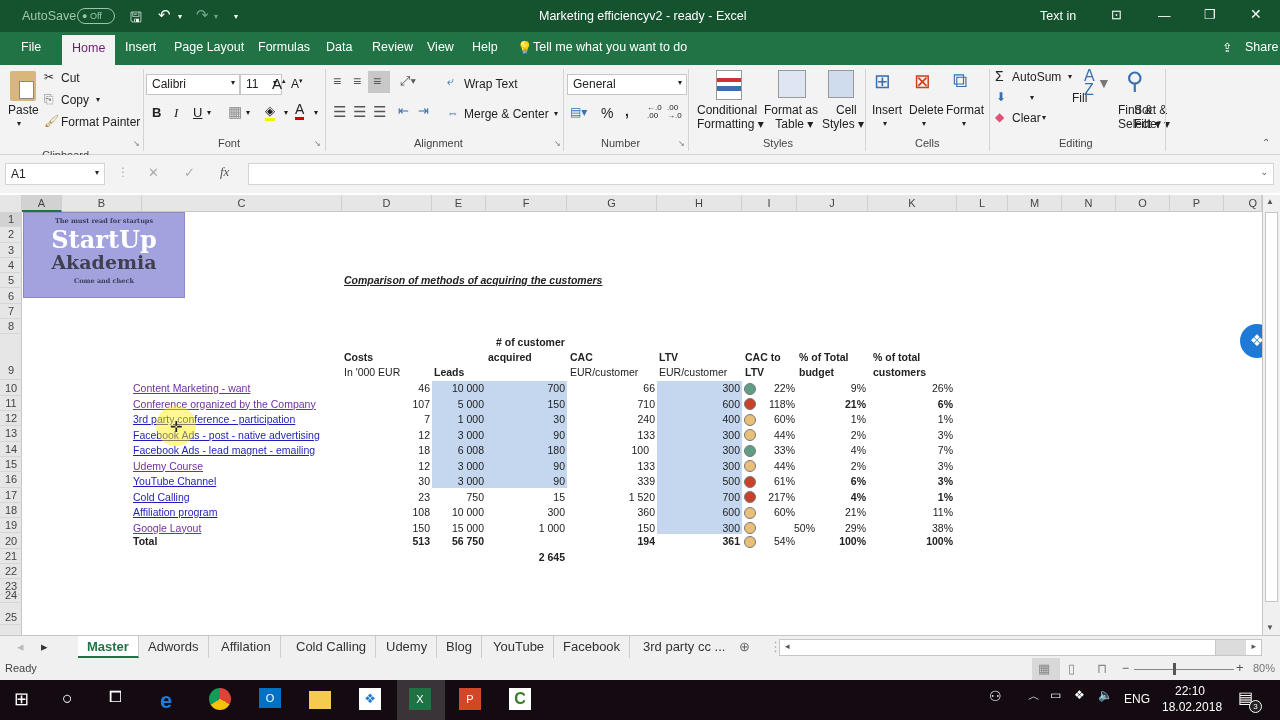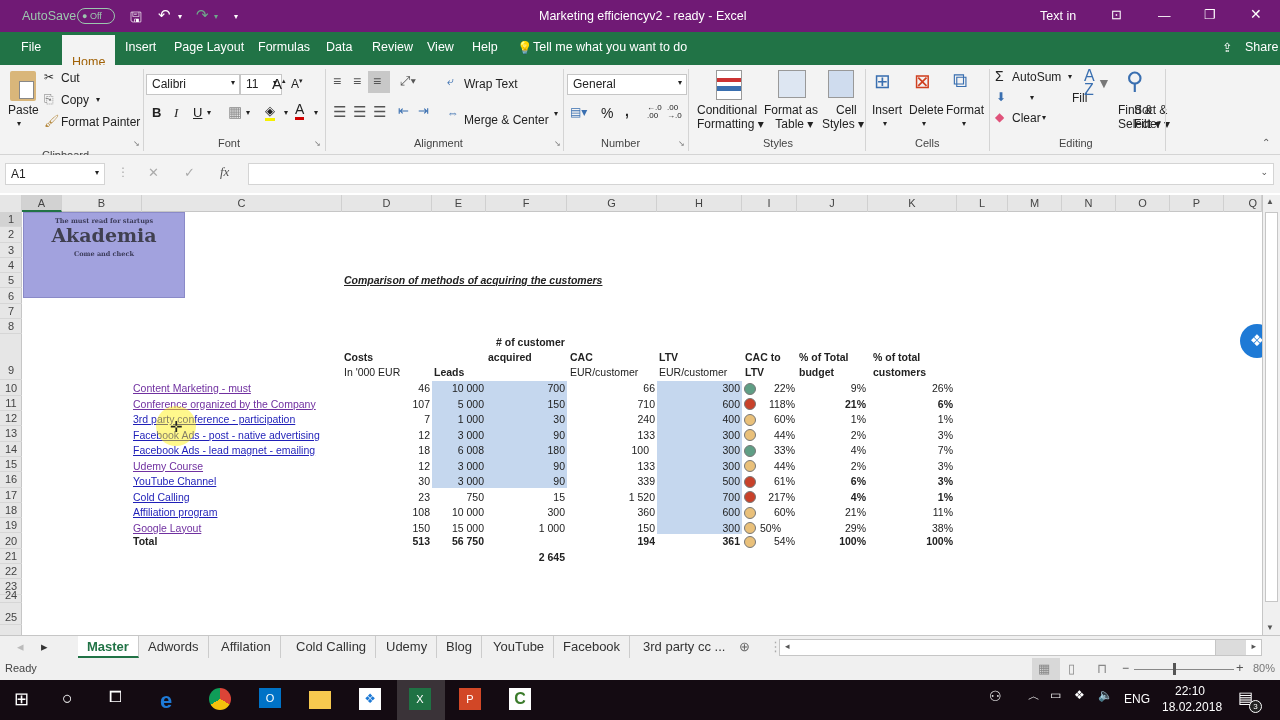--- a/index.html
+++ b/index.html
@@ -1,25 +1,25 @@
 <!DOCTYPE html>
 <html><head>
 <meta charset="utf-8">
 <style>
 *{box-sizing:border-box;margin:0;padding:0}
 body{width:1280px;height:720px;overflow:hidden;font-family:"Liberation Sans",sans-serif;background:#fff;position:relative;font-size:12px;color:#222}
 .abs{position:absolute}
 
-#titlebar{left:0;top:0;width:1280px;height:32px;background:#701a75;color:#fff}
+#titlebar{left:0;top:0;width:1280px;height:32px;background:#14532d;color:#fff}
 #tabsbar{left:0;top:32px;width:1280px;height:33px;background:#217346;color:#fff}
 .tb-txt{position:absolute;top:9px;font-size:12.5px;color:#fff;white-space:nowrap}
 .autosave{color:#9cc7ae}
 .toggle{position:absolute;top:8px;left:77px;width:38px;height:16px;border:1px solid #9cc7ae;border-radius:8px;font-size:9px;color:#9cc7ae;padding-left:4px;line-height:14px}
 .rtab{position:absolute;top:8px;font-size:12.5px;color:#fff;white-space:nowrap}
-.rtab.active{top:3px;height:30px;background:#f3f3f3;color:#a16207;padding:20px 10px 0 10px}
+.rtab.active{top:3px;height:30px;background:#f3f3f3;color:#701a75;padding:6px 10px 0 10px}
 
 #ribbon{left:0;top:65px;width:1280px;height:90px;background:#f3f3f3;border-bottom:1px solid #d4d4d4}
 .grp-label{position:absolute;top:72px;font-size:11px;color:#444;white-space:nowrap}
 .rb{position:absolute;font-size:12px;color:#222;white-space:nowrap}
 .sep{position:absolute;top:4px;width:1px;height:82px;background:#d4d4d4}
 .dd{position:absolute;background:#fff;border:1px solid #c6c6c6;height:21px;font-size:12px;padding:2px 5px}
 .ico{position:absolute;display:inline-block}
 
 #fbar{left:0;top:155px;width:1280px;height:38px;background:#f3f3f3}
 .nb{position:absolute;left:5px;top:8px;width:100px;height:22px;background:#fff;border:1px solid #d4d4d4;font-size:12px;padding:3px 5px}
@@ -123,21 +123,21 @@
     </div>
   <span class="rb" style="left:400px;top:8px;font-size:13px;color:#555">⤢▾</span>
   <span class="rb" style="left:333px;top:38px;font-size:15px;color:#555">☰</span>
   <span class="rb" style="left:353px;top:38px;font-size:15px;color:#555">☰</span>
   <span class="rb" style="left:373px;top:38px;font-size:15px;color:#555">☰</span>
   <span class="rb" style="left:398px;top:38px;font-size:13px;color:#3a6fb0">⇤</span>
   <span class="rb" style="left:418px;top:38px;font-size:13px;color:#3a6fb0">⇥</span>
   <span class="rb" style="left:447px;top:9px;color:#3a6fb0">⤶</span>
   <span class="rb" style="left:464px;top:12px">Wrap Text</span>
   <span class="rb" style="left:447px;top:41px;color:#3a6fb0">⇔</span>
-  <span class="rb" style="left:464px;top:48px">Merge &amp; Center</span>
+  <span class="rb" style="left:464px;top:42px">Merge &amp; Center</span>
   <span class="rb" style="left:554px;top:44px;font-size:8px">▾</span>
   <span class="grp-label" style="left:414px">Alignment</span>
   <span class="rb" style="left:554px;top:74px;font-size:8px;color:#777">↘</span>
   <div class="sep" style="left:563px"></div>
 
   <div class="dd" style="left:567px;top:9px;width:120px"><span>General</span><span style="position:absolute;right:4px;top:3px;font-size:8px">▾</span></div>
   <span class="rb" style="left:570px;top:40px;color:#3a6fb0">▤▾</span>
   <span class="rb" style="left:601px;top:40px;font-size:14px">%</span>
   <span class="rb b" style="left:625px;top:38px;font-size:14px">,</span>
   <span class="rb" style="left:647px;top:39px;font-size:8px;line-height:8px">←.0<br>.00</span>
@@ -239,20 +239,21 @@
   <div class="rh" style="top:321.5px">20</div>
   <div class="rh" style="top:336.8px">21</div>
   <div class="rh" style="top:352.1px">22</div>
   <div class="rh" style="top:367.4px">23</div>
   <div class="rh" style="top:376px">24</div>
   <div class="rh" style="top:398px">25</div>
 </div>
 
 <div class="abs" style="left:23px;top:212px;width:162px;height:86px;background:#a2a2de;border:1px solid #8a8ac8;text-align:center;color:#3c3c5a">
   <div style="font-size:6.5px;font-weight:bold;margin-top:4px;font-family:'DejaVu Serif',serif">The must read for startups</div>
+  <div style="font-size:24px;font-weight:bold;color:#fff;font-family:'DejaVu Serif',serif;line-height:25px;margin-top:2px">StartUp</div>
   <div style="font-size:19px;font-weight:bold;color:#404050;font-family:'DejaVu Serif',serif;line-height:20px">Akademia</div>
   <div style="font-size:6.5px;font-weight:bold;margin-top:5px;font-family:'DejaVu Serif',serif">Come and check</div>
 </div>
 
 <div class="cell b" style="left:344px;top:273px;font-style:italic;text-decoration:underline">Comparison of methods of acquiring the customers</div>
 
 <div class="cell b" style="left:344px;top:350px">Costs</div>
 <div class="cell" style="left:344px;top:365px">In '000 EUR</div>
 <div class="cell b" style="left:434px;top:365px">Leads</div>
 <div class="cell b" style="left:496px;top:335px"># of customer</div>
@@ -266,21 +267,21 @@
 <div class="cell b" style="left:799px;top:350px">% of Total</div>
 <div class="cell b" style="left:799px;top:365px">budget</div>
 <div class="cell b" style="left:873px;top:350px">% of total</div>
 <div class="cell b" style="left:873px;top:365px">customers</div>
 
 <div class="hl" style="left:432px;top:381px;width:135px;height:107px"></div>
 <div class="hl" style="left:657px;top:381px;width:85px;height:153px"></div>
 
 <div id="data-rows">
     <div>
-      <div class="cell lnk v" style="left:133px;top:381px">Content Marketing - must</div>
+      <div class="cell lnk v" style="left:133px;top:381px">Content Marketing - want</div>
       <div class="cell r" style="left:342px;width:88px;top:381px">46</div>
       <div class="cell r" style="left:432px;width:52px;top:381px">10 000</div>
       <div class="cell r" style="left:486px;width:79px;top:381px">700</div>
       <div class="cell r" style="left:567px;width:88px;top:381px">66</div>
       <div class="cell r" style="left:657px;width:83px;top:381px">300</div>
       <div class="dot" style="left:744px;top:382.5px;background:#5f9e85"></div>
       <div class="cell r" style="left:742px;width:53px;top:381px">22%</div>
       <div class="cell r" style="left:797px;width:69px;top:381px">9%</div>
       <div class="cell r" style="left:868px;width:85px;top:381px">26%</div>
     </div>
@@ -381,21 +382,21 @@
       <div class="cell r" style="left:868px;width:85px;top:505px">11%</div>
     </div>
     <div>
       <div class="cell lnk v" style="left:133px;top:520.5px">Google Layout</div>
       <div class="cell r" style="left:342px;width:88px;top:520.5px">150</div>
       <div class="cell r" style="left:432px;width:52px;top:520.5px">15 000</div>
       <div class="cell r" style="left:486px;width:79px;top:520.5px">1 000</div>
       <div class="cell r" style="left:567px;width:88px;top:520.5px">150</div>
       <div class="cell r" style="left:657px;width:83px;top:520.5px">300</div>
       <div class="dot" style="left:744px;top:522px;background:#e9c07a"></div>
-      <div class="cell r" style="left:728px;width:53px;top:520.5px">50%</div>
+      <div class="cell r" style="left:762px;width:53px;top:520.5px">50%</div>
       <div class="cell r" style="left:797px;width:69px;top:520.5px">29%</div>
       <div class="cell r" style="left:868px;width:85px;top:520.5px">38%</div>
     </div>
     <div>
       <div class="cell b" style="left:133px;top:534px">Total</div>
       <div class="cell r b" style="left:342px;width:88px;top:534px">513</div>
       <div class="cell r b" style="left:432px;width:52px;top:534px">56 750</div>
       <div class="cell r b" style="left:486px;width:79px;top:550px">2 645</div>
       <div class="cell r b" style="left:567px;width:88px;top:534px">194</div>
       <div class="cell r b" style="left:657px;width:83px;top:534px">361</div>

